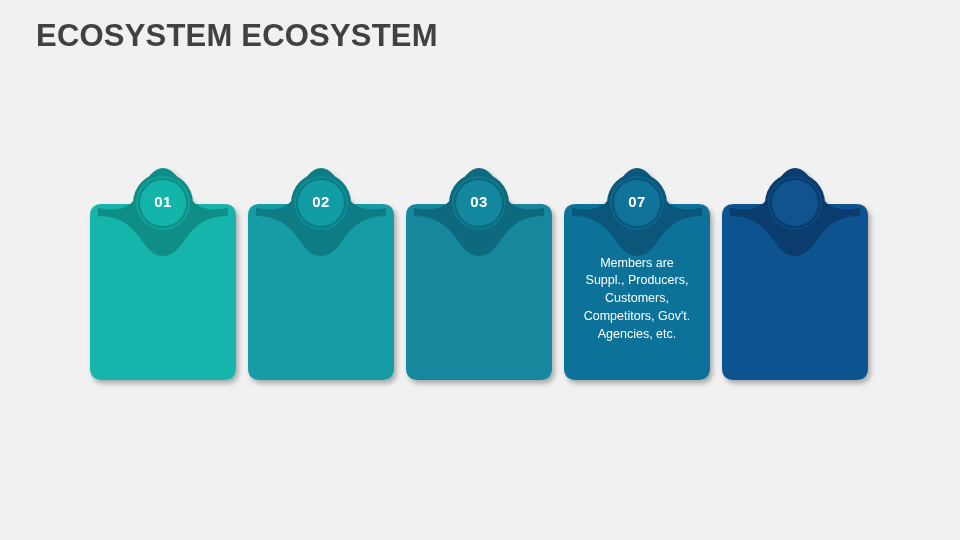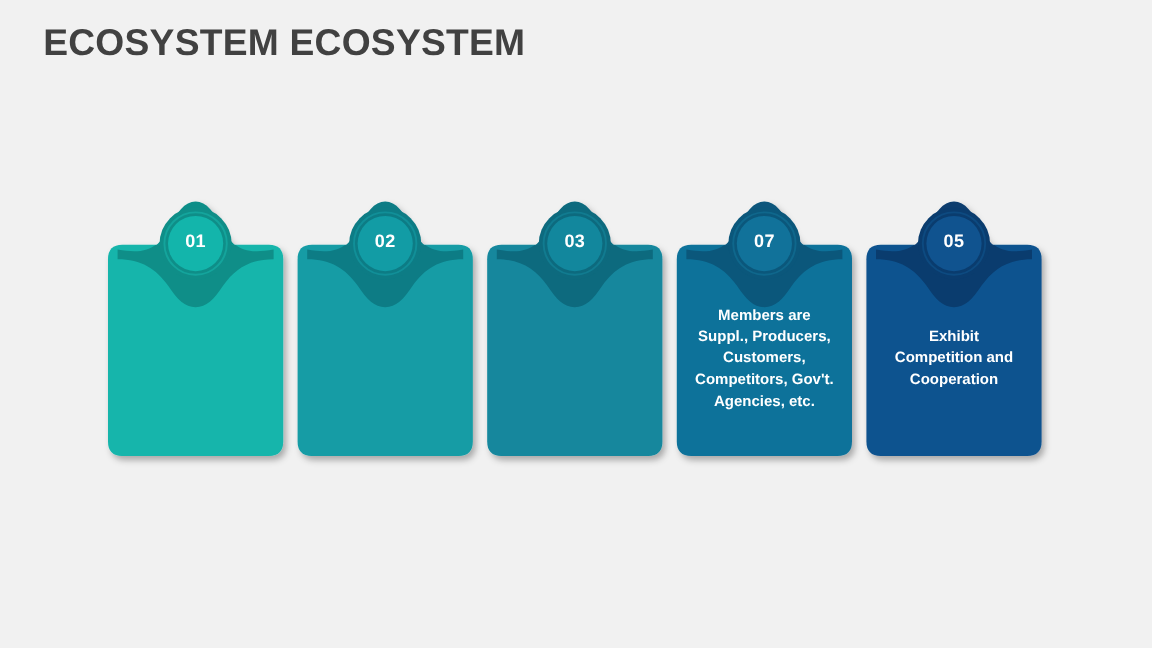--- a/index.html
+++ b/index.html
@@ -64,21 +64,21 @@
     left: 6px;
     right: 6px;
     top: 56px;
     height: 150px;
     display: flex;
     align-items: center;
     justify-content: center;
     text-align: center;
     color: #ffffff;
     font-size: 12.5px;
-    font-weight: bold;
+    font-weight: normal;
     line-height: 1.42;
     font-family: "Liberation Sans", sans-serif;
     pointer-events: none;
     white-space: pre-line;
   }
 
   .badge-num {
     position: absolute;
     left: 0;
     right: 0;
@@ -201,20 +201,16 @@
           </defs>
           <g filter="url(#sh4)">
             <path d="M8,44 C30,46 40,40 50,24 C57,9 64,0 73,0 C82,0 89,9 96,24 C106,40 116,46 138,44 L138,60 L8,60 Z" fill="#0a3c6e"></path>
             <path d="M0,48 Q0,36 12,36 L134,36 Q146,36 146,48 L146,200 Q146,212 134,212 L12,212 Q0,212 0,200 Z" fill="#10538f"></path>
           </g>
           <path d="M8,40 C30,44 40,40 50,24 C57,9 64,0 73,0 C82,0 89,9 96,24 C106,40 116,44 138,40 L138,48 C118,48 106,56 96,70 C88,82 82,88 73,88 C64,88 58,82 50,70 C40,56 28,48 8,48 Z" fill="#0a3c6e" clip-path="url(#clipsh4)"></path>
           <circle cx="73" cy="35" r="30" fill="#0a3c6e"></circle>
           <circle cx="73" cy="35" r="26" fill="none" stroke="#0d4a80" stroke-width="1.6"></circle>
           <circle cx="73" cy="35" r="23" fill="#10538f"></circle>
         </svg>
-        <div class="badge-num">05</div>
-        <div class="card-label">Exhibit
-Competition and
-Cooperation</div>
       </div>
     </div>
 
 </div>
 
 </body></html>

